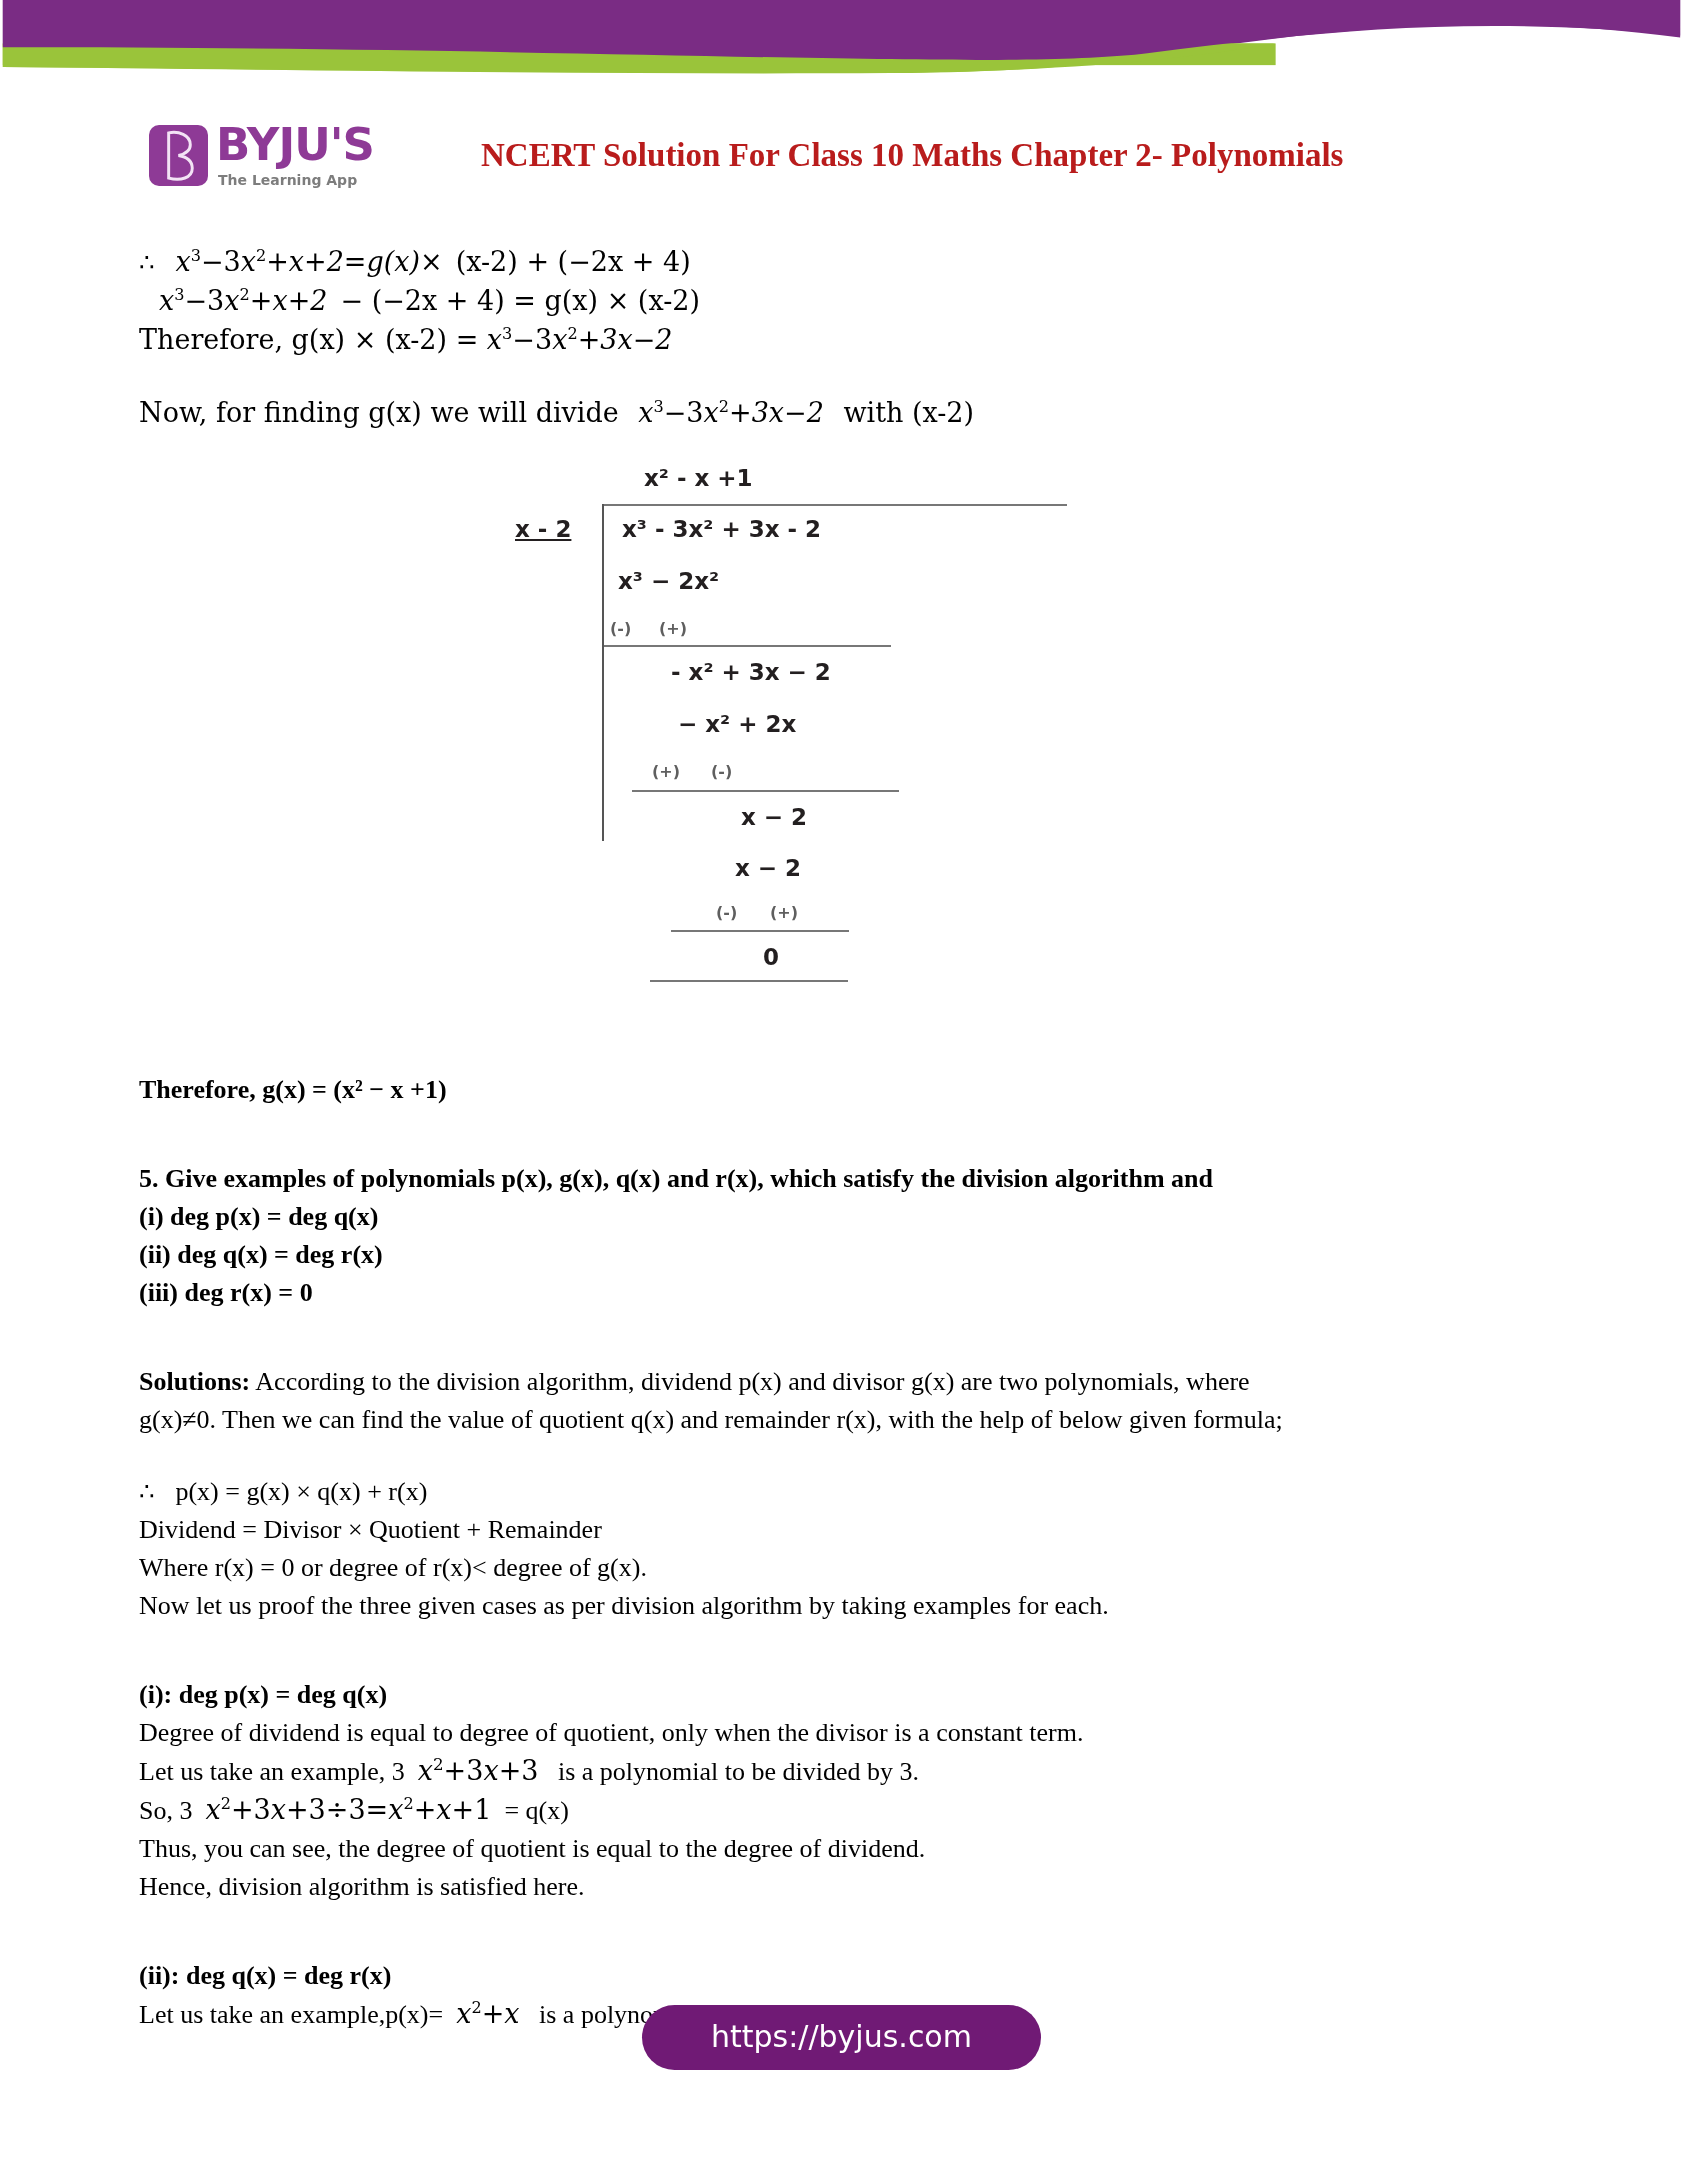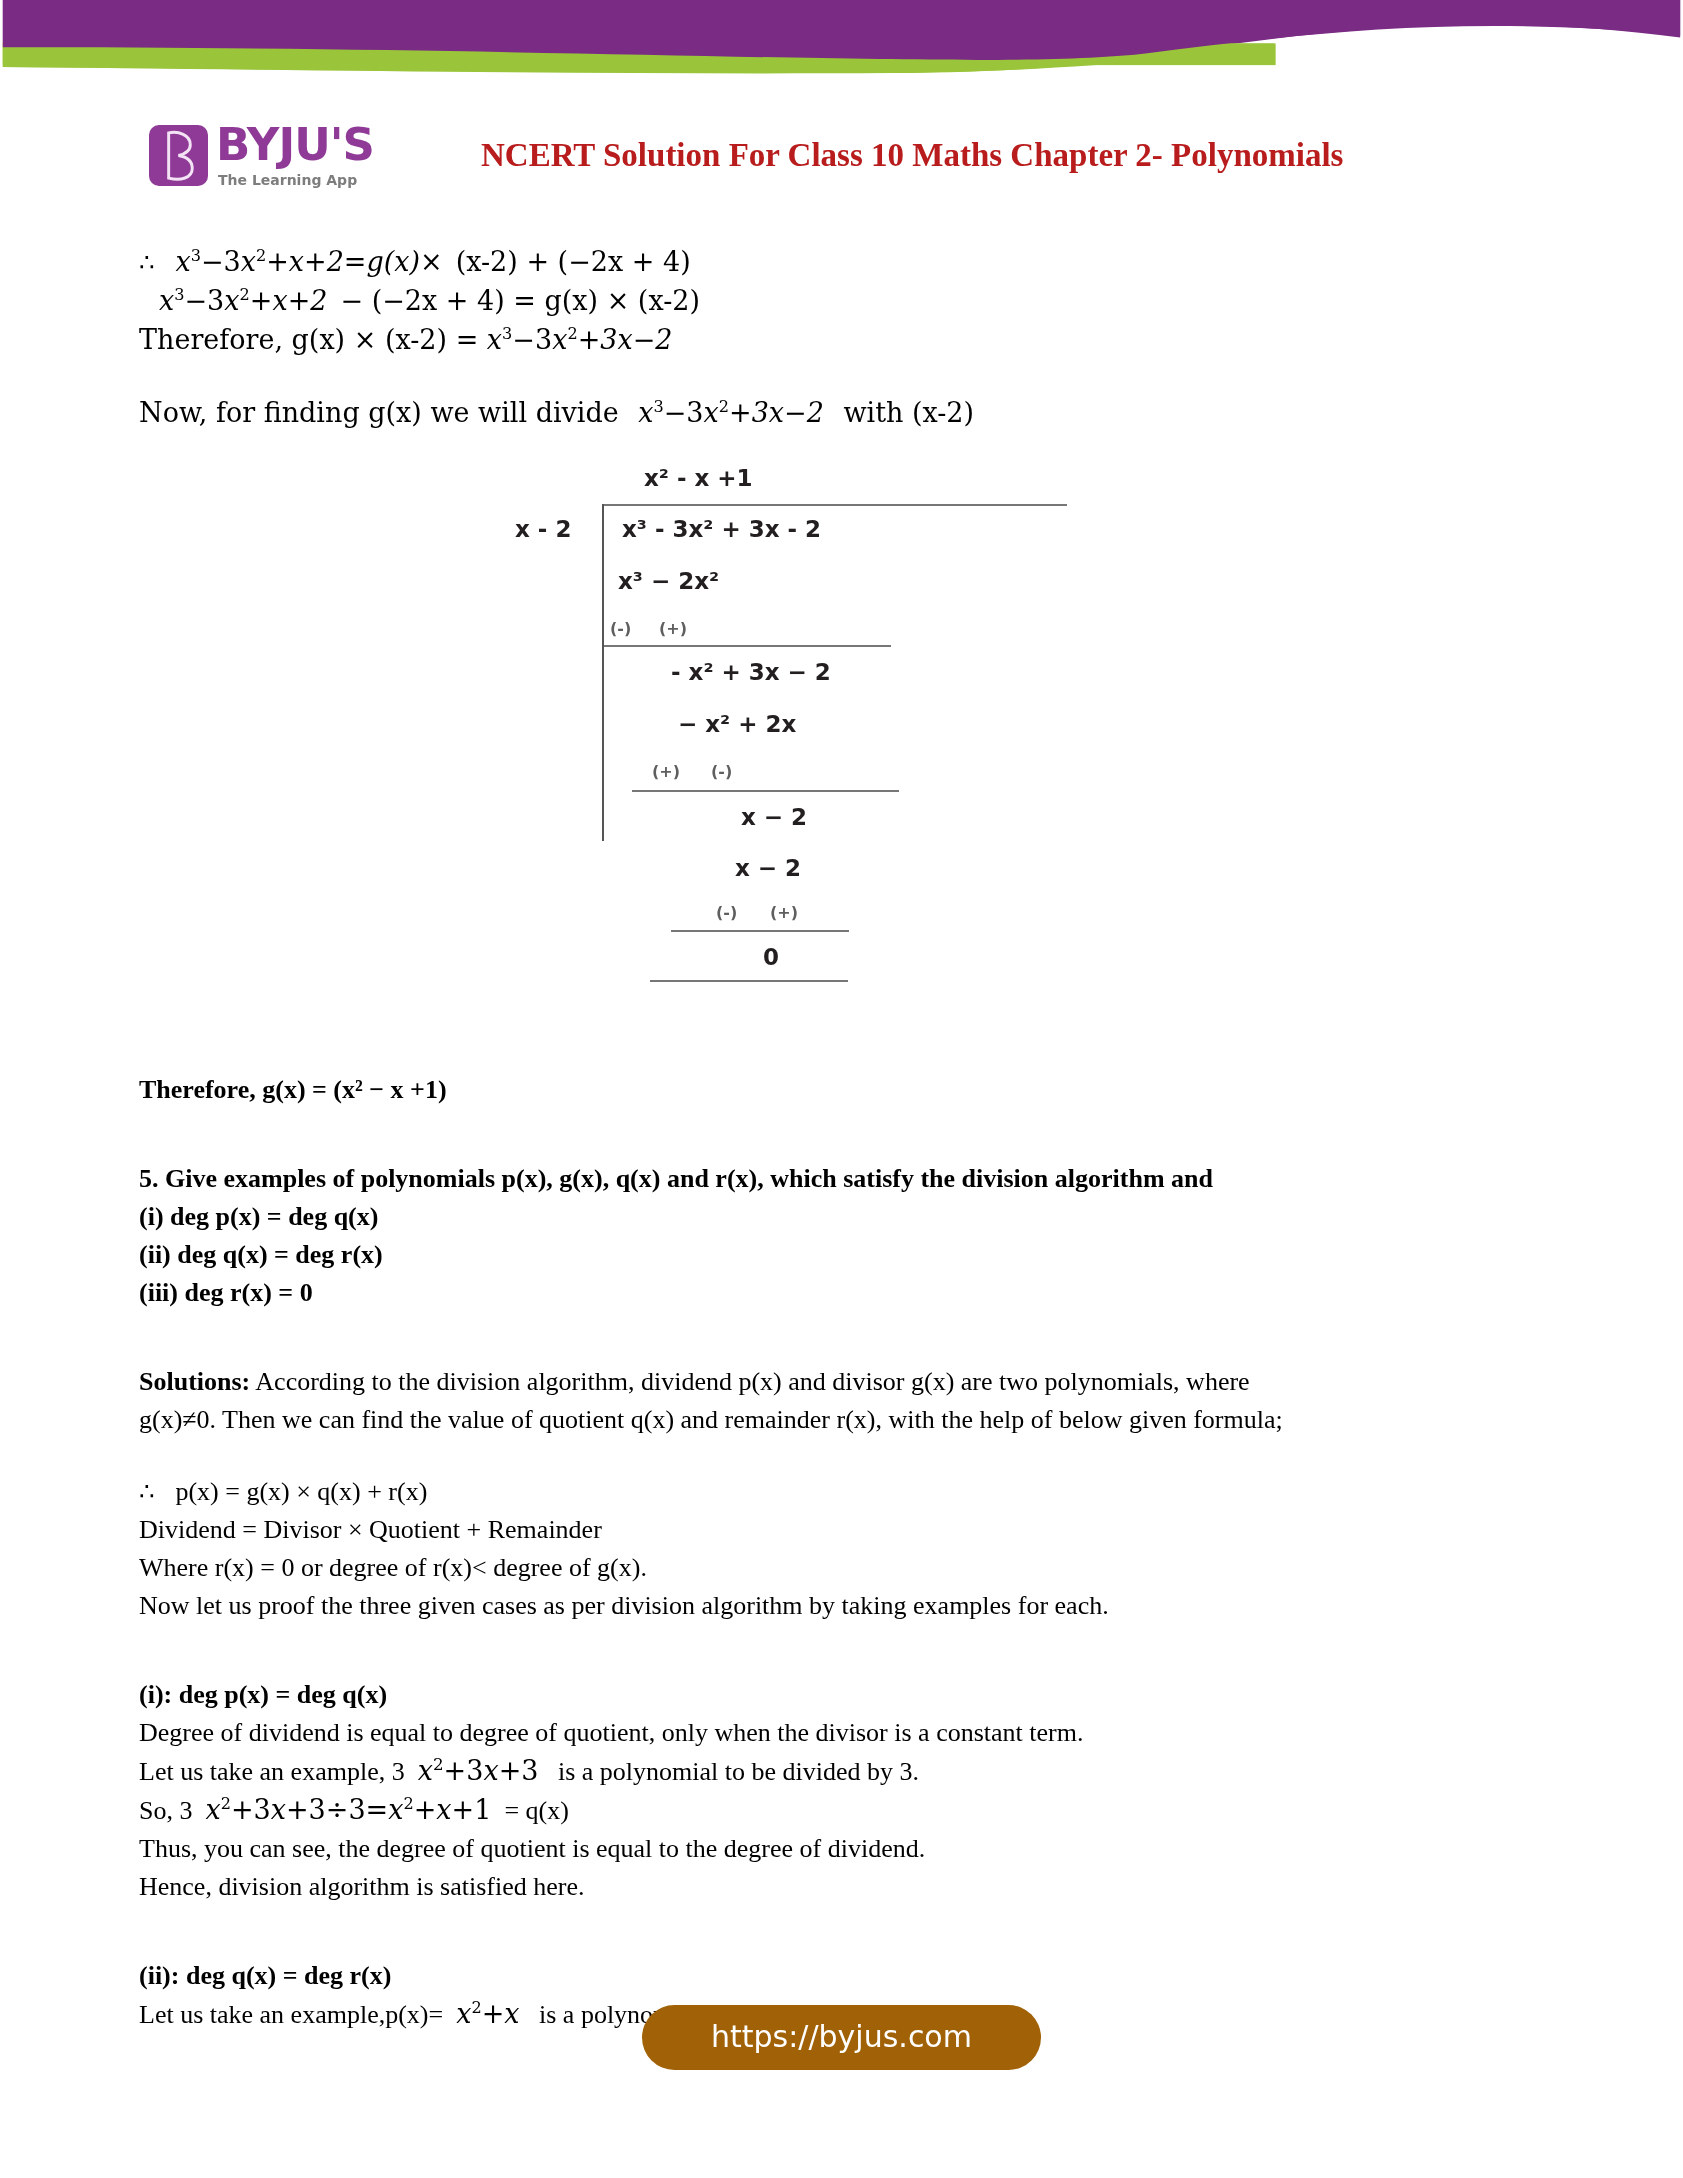--- a/index.html
+++ b/index.html
@@ -162,21 +162,21 @@
   
   .footer {
     position: absolute;
     left: 0;
     top: 2005px;
     width: 1683px;
     text-align: center;
   }
   .url-pill {
     display: inline-block;
-    background: #a16207;
+    background: #701a75;
     color: #ffffff;
     font-family: "DejaVu Sans", sans-serif;
     font-size: 30px;
     padding: 14px 69px 16px 69px;
     border-radius: 34px;
     letter-spacing: 0px;
   }
 </style>
 </head>
 <body>
@@ -228,21 +228,21 @@
 </div>
 
 <div class="division">
 
   <div class="q" style="left:129px; top:0px;">x² - x +1</div>
 
   <div class="hline" style="left:87px; top:39px; width:465px;"></div>
 
   <div class="vline" style="left:87px; top:39px; height:337px;"></div>
 
-  <div class="q" style="left:0px; top:51px;">x - 2</div>
+  <div class="q" style="left:0px; top:51px;text-decoration:underline;">x - 2</div>
 
   <div class="q" style="left:107px; top:51px;">x³ - 3x² + 3x - 2</div>
 
   <div class="q" style="left:103px; top:103px;">x³ − 2x²</div>
 
   <div class="sgn" style="left:95px; top:154px;">(-)</div>
   <div class="sgn" style="left:144px; top:154px;">(+)</div>
   <div class="hline" style="left:89px; top:180px; width:287px;"></div>
 
   <div class="q" style="left:156px; top:194px;">-  x² + 3x − 2</div>

